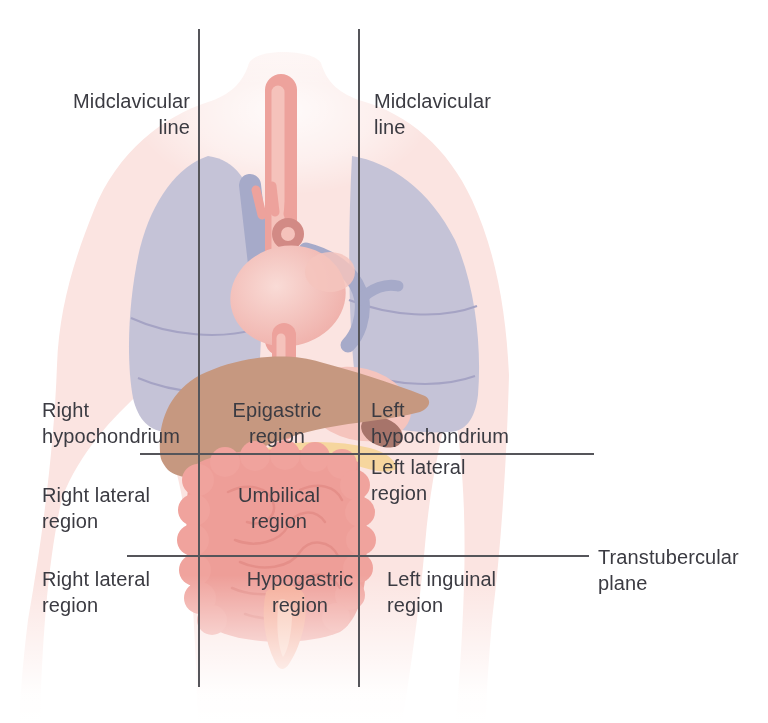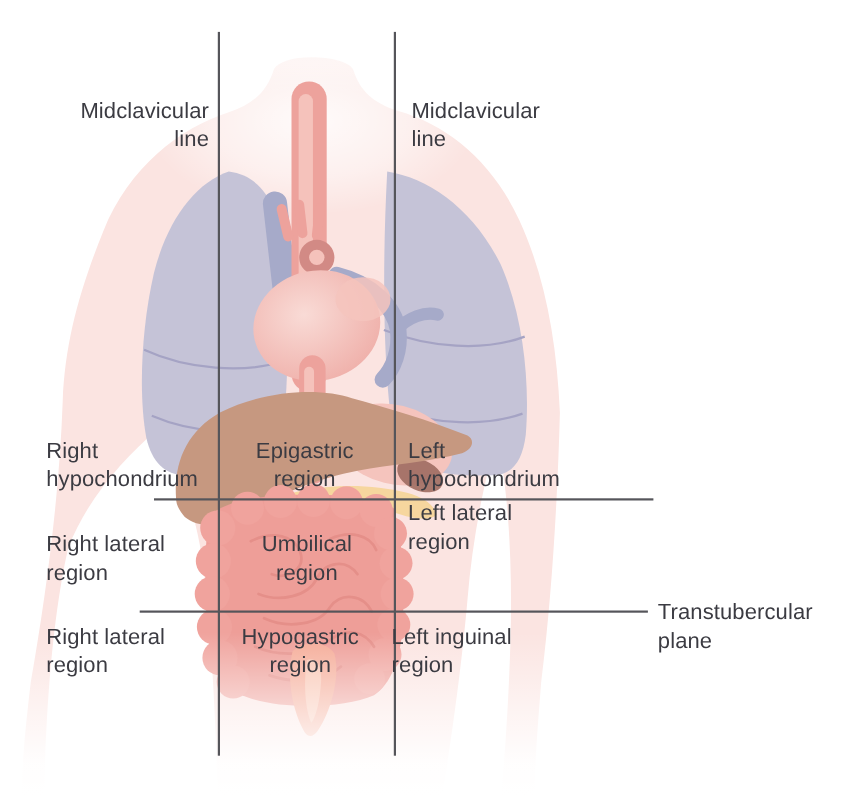--- a/index.html
+++ b/index.html
@@ -182,21 +182,21 @@
 
   <div class="lbl" style="left:42px;top:482px">Right lateral
 region</div>
   <div class="lbl center" style="left:199px;top:482px;width:160px">Umbilical
 region</div>
   <div class="lbl" style="left:371px;top:454px">Left lateral
 region</div>
 
   <div class="lbl" style="left:42px;top:566px">Right lateral
 region</div>
-  <div class="lbl center" style="left:183px;top:566px;width:180px">Hypogastric
-region</div>
-  <div class="lbl" style="left:356px;top:566px">Left inguinal
+  <div class="lbl center" style="left:210px;top:566px;width:180px">Hypogastric
+region</div>
+  <div class="lbl" style="left:387px;top:566px">Left inguinal
 region</div>
 
   <div class="lbl" style="left:598px;top:544px">Transtubercular
 plane</div>
 
 </div>
 
 </body></html>

